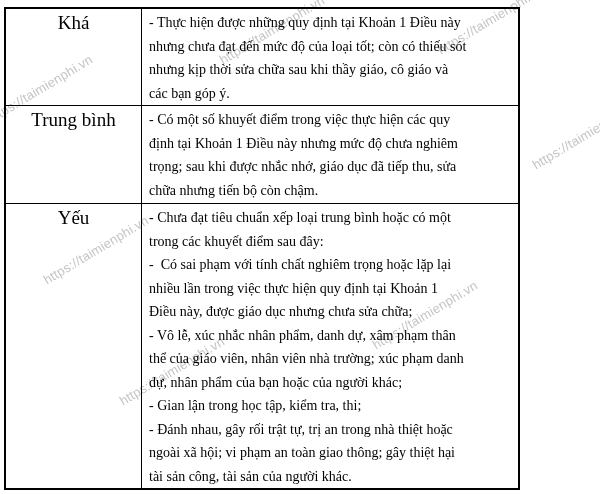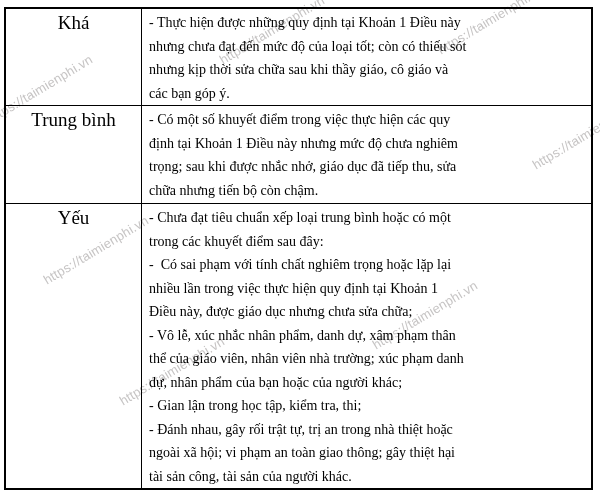--- a/index.html
+++ b/index.html
@@ -27,21 +27,21 @@
   .wm2 { left: 272px; top: 30px;  }
   .wm3 { left: 490px; top: 20px;  }
   .wm4 { left: 585px; top: 135px; }
   .wm5 { left: 96px;  top: 250px; }
   .wm6 { left: 425px; top: 315px; }
   .wm7 { left: 172px; top: 371px; }
 
   table.grading {
     position: absolute;
     left: 4px; top: 7px;
-    width: 589px; height: 480px;
+    width: 516px; height: 480px;
     border-collapse: collapse;
     table-layout: fixed;
     z-index: 2;
     background: transparent;
   }
   table.grading, table.grading td { border: 1.6px solid #000; }
   table.grading { border-width: 2px; }
   td { vertical-align: top; }
   td.label-cell {
     width: 109px;

